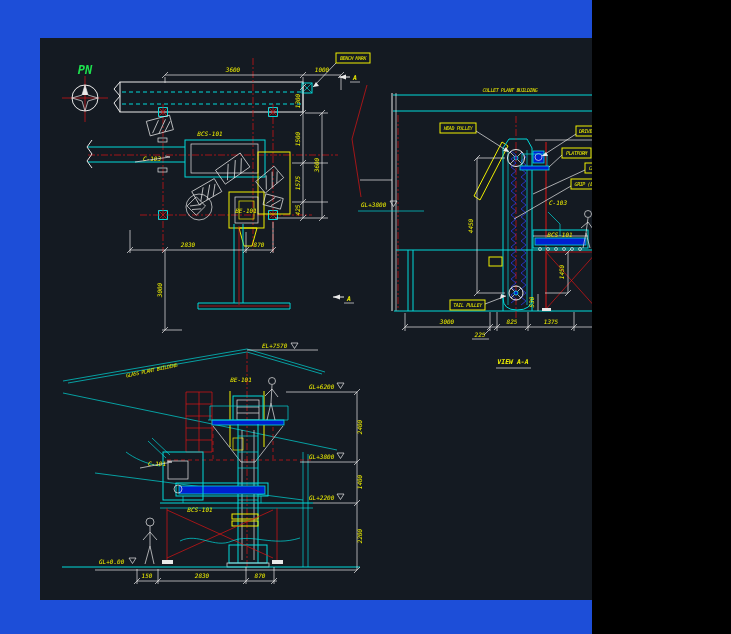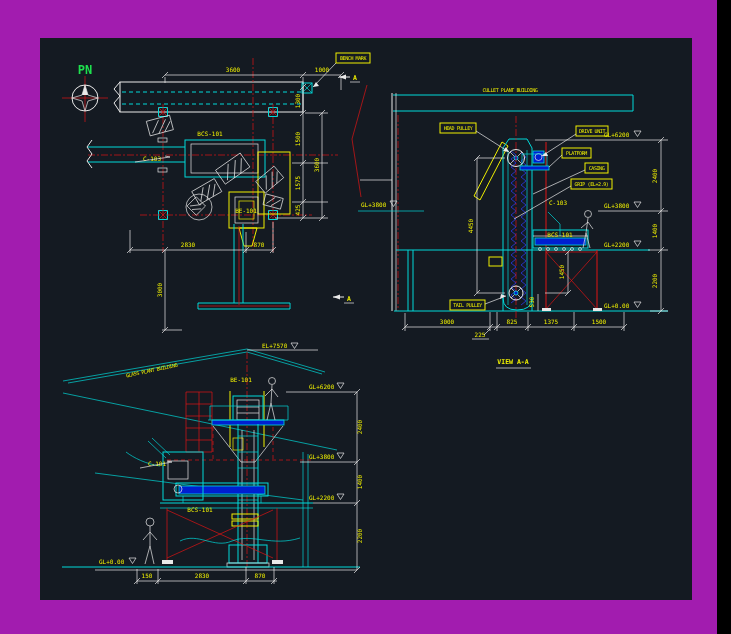--- a/index.html
+++ b/index.html
@@ -1,16 +1,16 @@
 <!DOCTYPE html>
 <html><head>
 <meta charset="utf-8">
 <style>
   html,body{margin:0;padding:0;background:#000;}
-  .stage{position:relative;width:717px;height:634px;background:#a21caf;overflow:hidden;}
+  .stage{position:relative;width:592px;height:634px;background:#1d4ed8;overflow:hidden;font-style:italic;}
   svg{position:absolute;left:0;top:0;}
   svg text{fill:#f0f000;font-family:"DejaVu Sans Mono","Liberation Mono",monospace;}
   .t{font-size:6px;}
   .t5{font-size:5px;letter-spacing:-0.4px;}
   .t7{font-size:6.5px;font-weight:bold;}
   .big{font-size:12px;font-weight:bold;fill:#1ee04e;}
   .c{stroke:#00d9d9;fill:none;stroke-width:1;}
   .w{stroke:#e9e9e9;fill:none;stroke-width:1;}
   .y{stroke:#f0f000;fill:none;stroke-width:1;}
   .r{stroke:#e01414;fill:none;stroke-width:1;}

